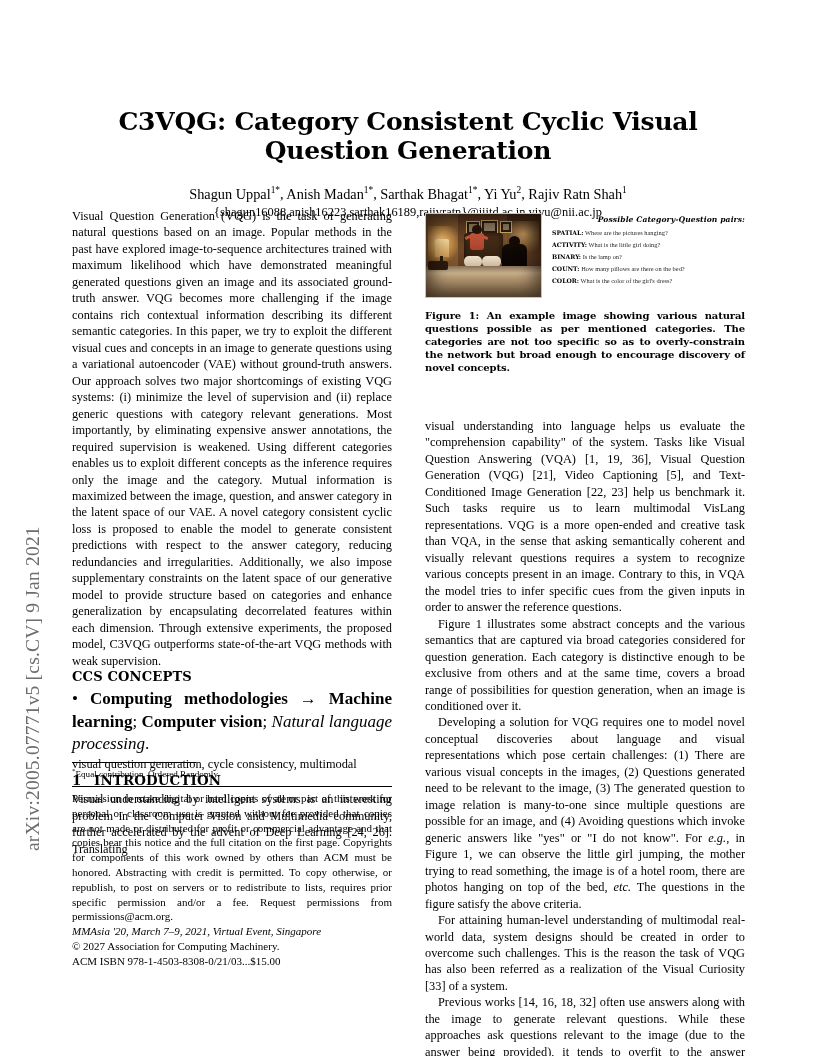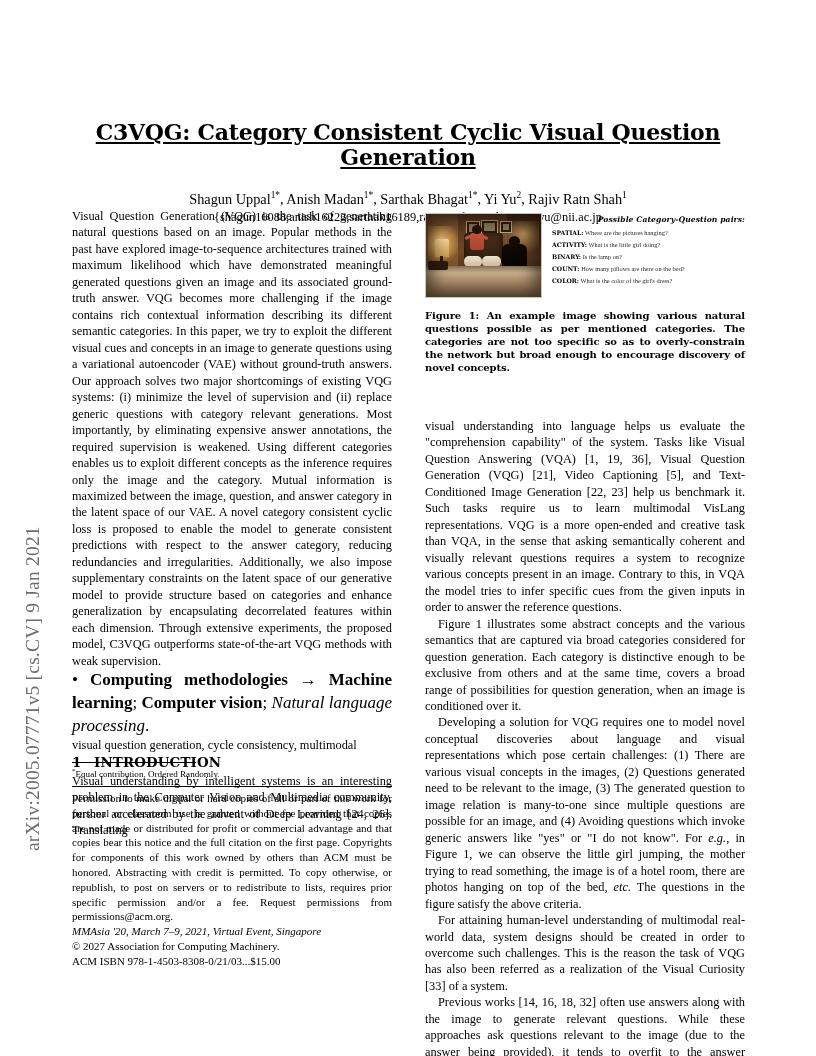--- a/index.html
+++ b/index.html
@@ -51,26 +51,25 @@
   
   #title-block {
     position: absolute;
     left: 72px;
     top: 104px;
     width: 672px;
     text-align: center;
   }
   #paper-title {
     font-family: "DejaVu Serif", "Liberation Serif", serif;
-    font-size: 22px;
+    font-size: 25px;
     font-weight: bold;
     letter-spacing: -0.25px;
     line-height: 1.15;
-    margin: 16px;
-    text-decoration: underline;
+    margin: 4px;
   }
   #authors {
     margin-top: 18px;
     font-size: 14.3px;
     line-height: 1.32;
   }
   #authors sup { font-size: 9.4px; vertical-align: super; }
   #affiliations {
     font-size: 12.4px;
     line-height: 1.32;
@@ -289,20 +288,21 @@
   <div id="title-block">
     <h1 id="paper-title">C3VQG: Category Consistent Cyclic Visual Question Generation</h1>
     <div id="authors">Shagun Uppal<sup>1*</sup>, Anish Madan<sup>1*</sup>, Sarthak Bhagat<sup>1*</sup>, Yi Yu<sup>2</sup>, Rajiv Ratn Shah<sup>1</sup></div>
     <div id="emails">{shagun16088,anish16223,sarthak16189,rajivratn}@iiitd.ac.in,yiyu@nii.ac.jp</div>
   </div>
 
   <div class="column" id="left-column">
 
     <p class="body">Visual Question Generation (VQG) is the task of generating natural questions based on an image. Popular methods in the past have explored image-to-sequence architectures trained with maximum likelihood which have demonstrated meaningful generated questions given an image and its associated ground-truth answer. VQG becomes more challenging if the image contains rich contextual information describing its different semantic categories. In this paper, we try to exploit the different visual cues and concepts in an image to generate questions using a variational autoencoder (VAE) without ground-truth answers. Our approach solves two major shortcomings of existing VQG systems: (i) minimize the level of supervision and (ii) replace generic questions with category relevant generations. Most importantly, by eliminating expensive answer annotations, the required supervision is weakened. Using different categories enables us to exploit different concepts as the inference requires only the image and the category. Mutual information is maximized between the image, question, and answer category in the latent space of our VAE. A novel category consistent cyclic loss is proposed to enable the model to generate consistent predictions with respect to the answer category, reducing redundancies and irregularities. Additionally, we also impose supplementary constraints on the latent space of our generative model to provide structure based on categories and enhance generalization by encapsulating decorrelated features within each dimension. Through extensive experiments, the proposed model, C3VQG outperforms state-of-the-art VQG methods with weak supervision.</p>
 
+    <h2 class="section-head gap-before">CCS CONCEPTS</h2>
     <p class="ccs-line">• <b>Computing methodologies → Machine learning</b>; <b>Computer vision</b>; <i>Natural language processing</i>.</p>
 
     <p class="keywords-line">visual question generation, cycle consistency, multimodal</p>
 
     <h2 class="section-head numbered gap-before">
       <span class="secnum">1</span><span>INTRODUCTION</span>
     </h2>
     <p class="body">Visual understanding by intelligent systems is an interesting problem in the Computer Vision and Multimedia community, further accelerated by the advent of Deep Learning [24, 26]. Translating</p>
   </div>
 

